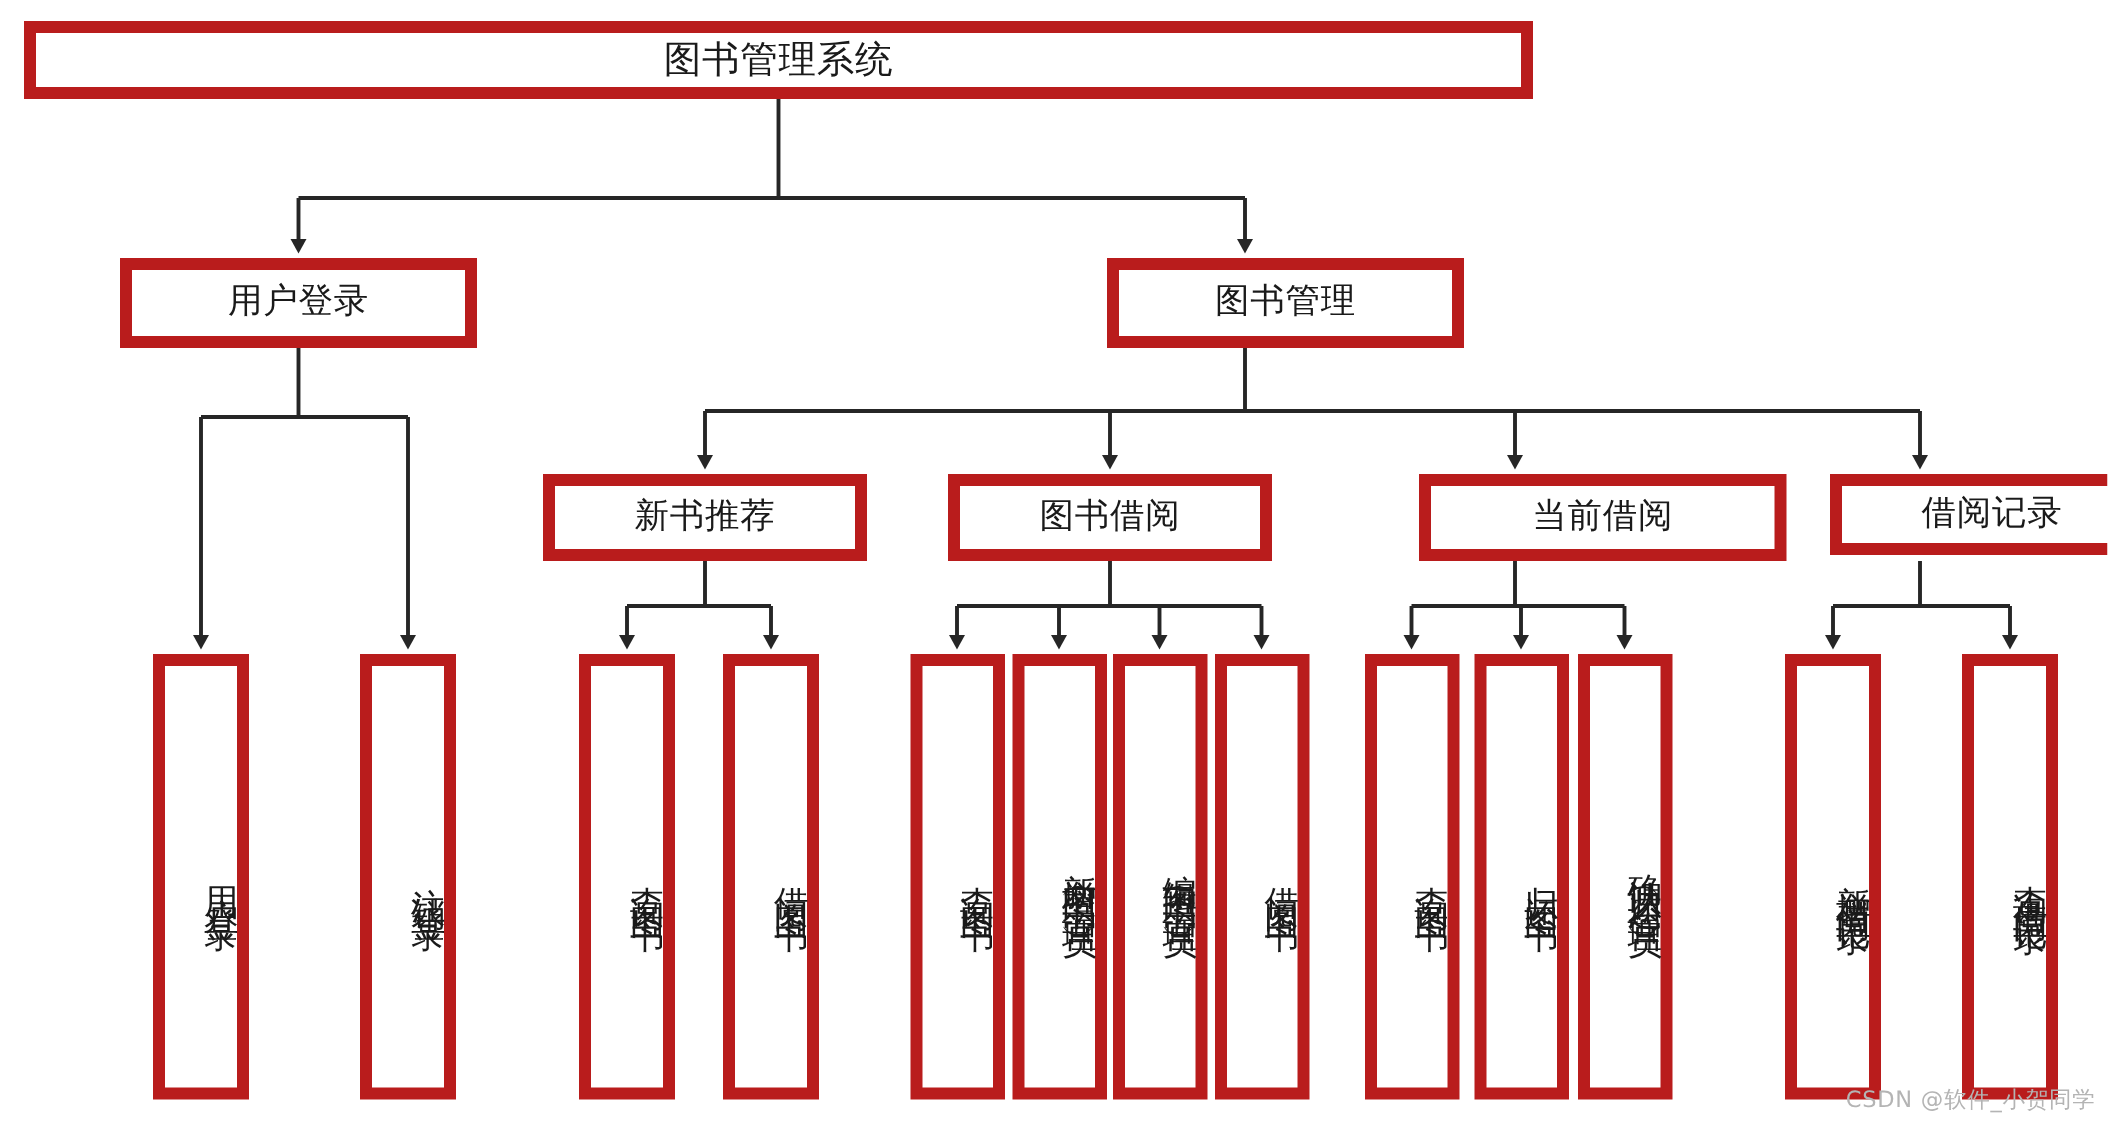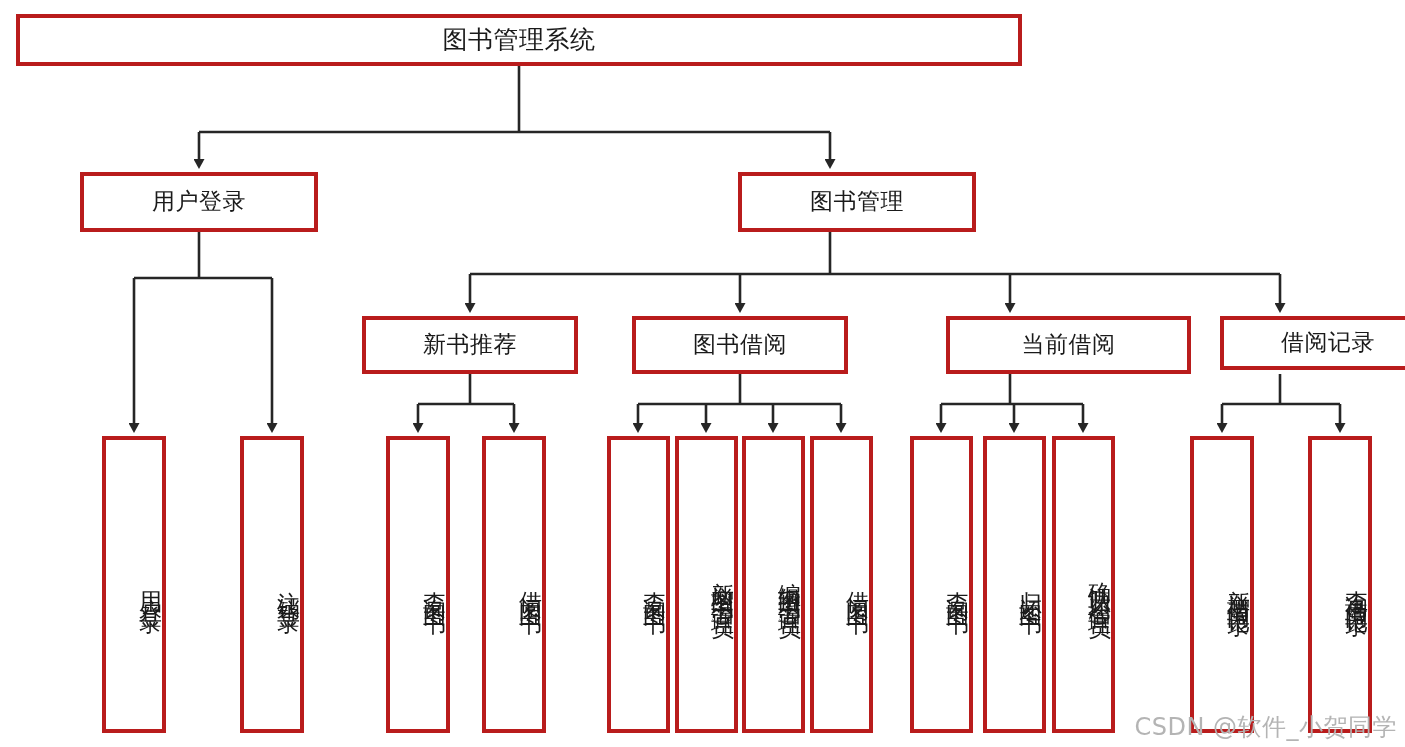--- a/index.html
+++ b/index.html
@@ -21,21 +21,21 @@
     position: absolute;
     left: 0;
     top: 0;
     width: 1405px;
     height: 747px;
     pointer-events: none;
   }
   .node {
     position: absolute;
     box-sizing: border-box;
-    border: 4px solid #b91c1c;
+    border: 8px solid #b91c1c;
     background: #ffffff;
     display: flex;
     align-items: center;
     justify-content: center;
     color: #1a1a1a;
     text-align: right;
   }
   .node.horiz {
     font-size: 23px;
     letter-spacing: 0.5px;
@@ -58,21 +58,21 @@
     letter-spacing: 5px;
   }
   .node-label {
     display: block;
     white-space: nowrap;
   }
   .watermark {
     position: absolute;
     right: 8px;
     bottom: 4px;
-    font-size: 24px;
+    font-size: 15px;
     color: #b4b4b4;
     white-space: nowrap;
     letter-spacing: 0.5px;
   }
 </style>
 </head>
 <body>
 
 <div id="diagram-root">
 

